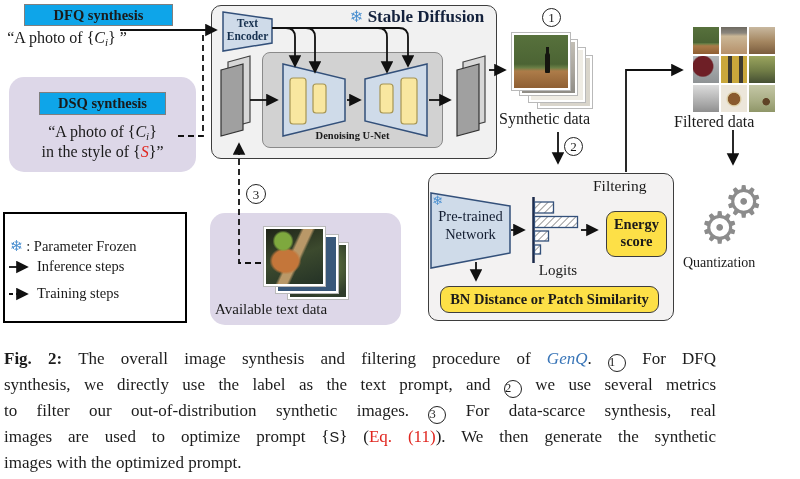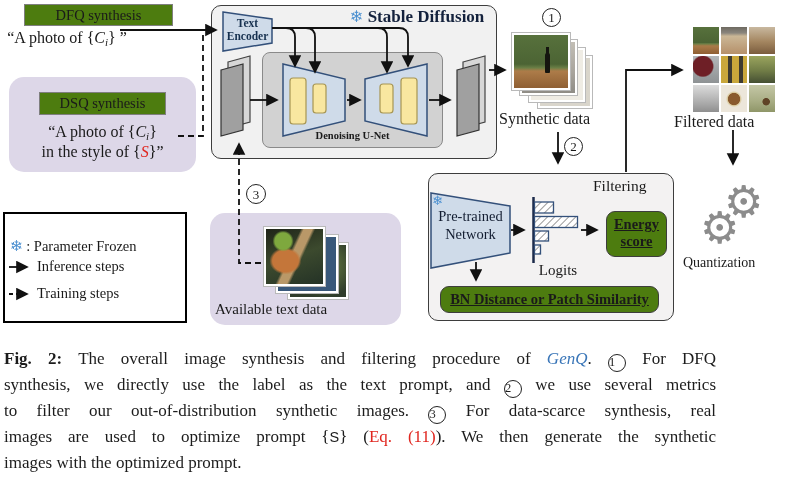--- a/index.html
+++ b/index.html
@@ -2,38 +2,38 @@
 <html><head>
 <meta charset="utf-8">
 <style>
   html,body{margin:0;padding:0;background:#fff;}
   #stage{position:relative;width:800px;height:479px;background:#ffffff;overflow:hidden;
          font-family:"Liberation Serif","DejaVu Serif",serif;color:#1a1a1a;}
   #diagram{position:absolute;left:0;top:0;width:800px;height:338px;}
   #wires{position:absolute;left:0;top:0;width:800px;height:338px;z-index:2;pointer-events:none;}
   .abs{position:absolute;box-sizing:border-box;}
   .z1{z-index:1;} .z3{z-index:3;}
-  .graybox{background:#4d7c0f;border:1px solid #7f7f7f;text-align:center;font-size:14.5px;line-height:21px;}
+  .graybox{background:#0ea5e9;border:1px solid #7f7f7f;text-align:center;font-size:14.5px;line-height:21px;font-weight:bold;}
   .panel{background:#ddd7e8;border-radius:15px;}
   .outline{background:#f1f1f1;border:1.6px solid #3d3d3d;border-radius:10px;}
   .prompt{font-size:16px;text-align:center;white-space:nowrap;}
   .var{font-style:italic;}
   .sub{font-size:11px;vertical-align:-3px;font-style:italic;}
   .red{color:#e0261f;}
   .navy{color:#16304f;}
   .title-sd{font-weight:bold;font-size:17px;color:#13213c;white-space:nowrap;}
   .snow{color:#4a8fd0;font-family:"DejaVu Sans",sans-serif;font-weight:normal;}
   .unetbox{background:#d2d2d2;border:1.2px solid #8a8a8a;border-radius:8px;}
   .unetlabel{font-weight:bold;font-size:10.5px;text-align:center;color:#1a1a1a;}
   .telabel{font-size:11.5px;font-weight:600;text-align:center;line-height:13px;}
   .datalabel{font-size:16px;white-space:nowrap;}
   .circlenum{border:1.4px solid #222;border-radius:50%;text-align:center;
              font-size:13px;background:#fff;}
   .photo{border:2px solid #fff;box-shadow:0 0 0 1px #b9b9b9;}
-  .pinkbox{background:#4d7c0f;border:1.5px solid #3d3d3d;border-radius:9px;text-align:center;text-decoration:underline;}
+  .pinkbox{background:#fde047;border:1.5px solid #3d3d3d;border-radius:9px;text-align:center;}
   .legend{background:#fff;border:2px solid #000;}
   .legenditem{font-size:14.5px;white-space:nowrap;}
   .grid{display:grid;grid-template-columns:repeat(3,1fr);grid-template-rows:repeat(3,1fr);
         gap:1.5px;background:#fff;}
   .cell{width:100%;height:100%;}
   .c1{background:linear-gradient(180deg,#57713c 0%,#4c6434 58%,#6b7f46 62%,#a97a48 70%,#8f5f33 100%);}
   .c2{background:linear-gradient(180deg,#6e6a61 0%,#8a857c 22%,#cbb796 34%,#b5906a 100%);}
   .c3{background:linear-gradient(180deg,#c8b89f 0%,#a3855f 55%,#7a5c3e 100%);}
   .c4{background:radial-gradient(circle at 38% 38%,#6e1f26 0 42%,rgba(0,0,0,0) 48%),linear-gradient(180deg,#b3b7b9,#8e9294);}
   .c5{background:repeating-linear-gradient(90deg,#c9a73b 0 7px,#3d3a30 7px 11px);}

